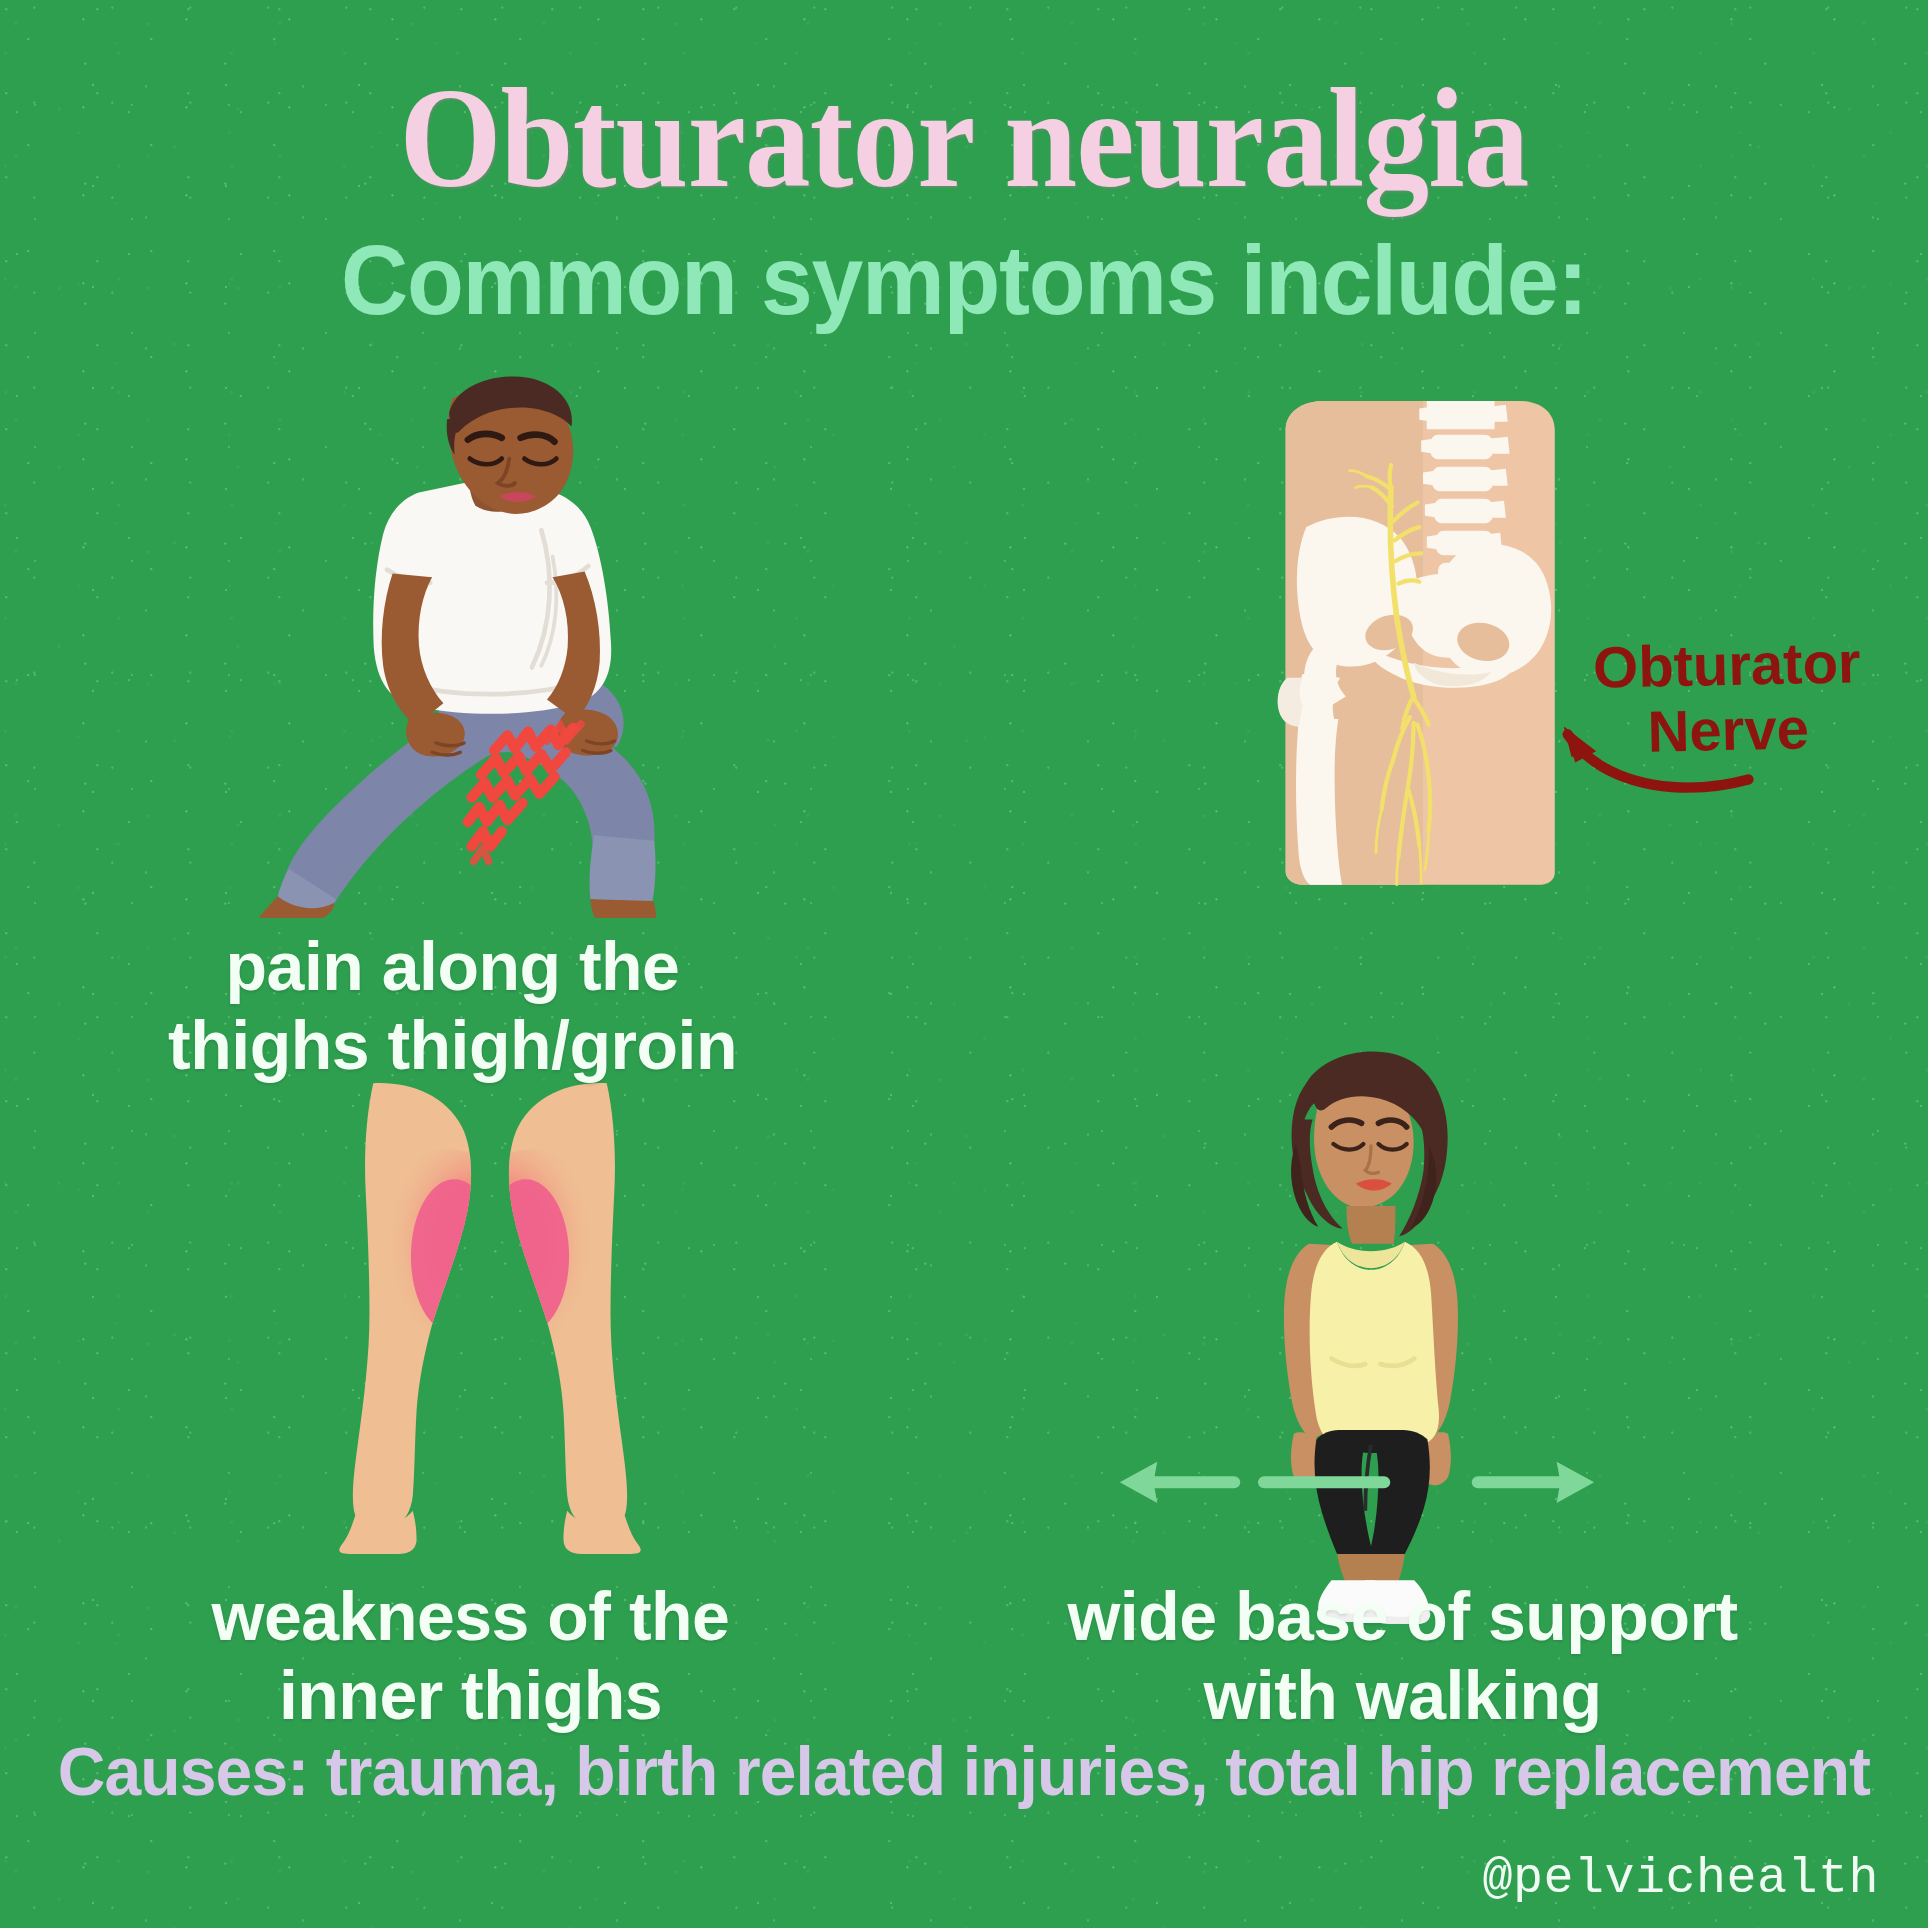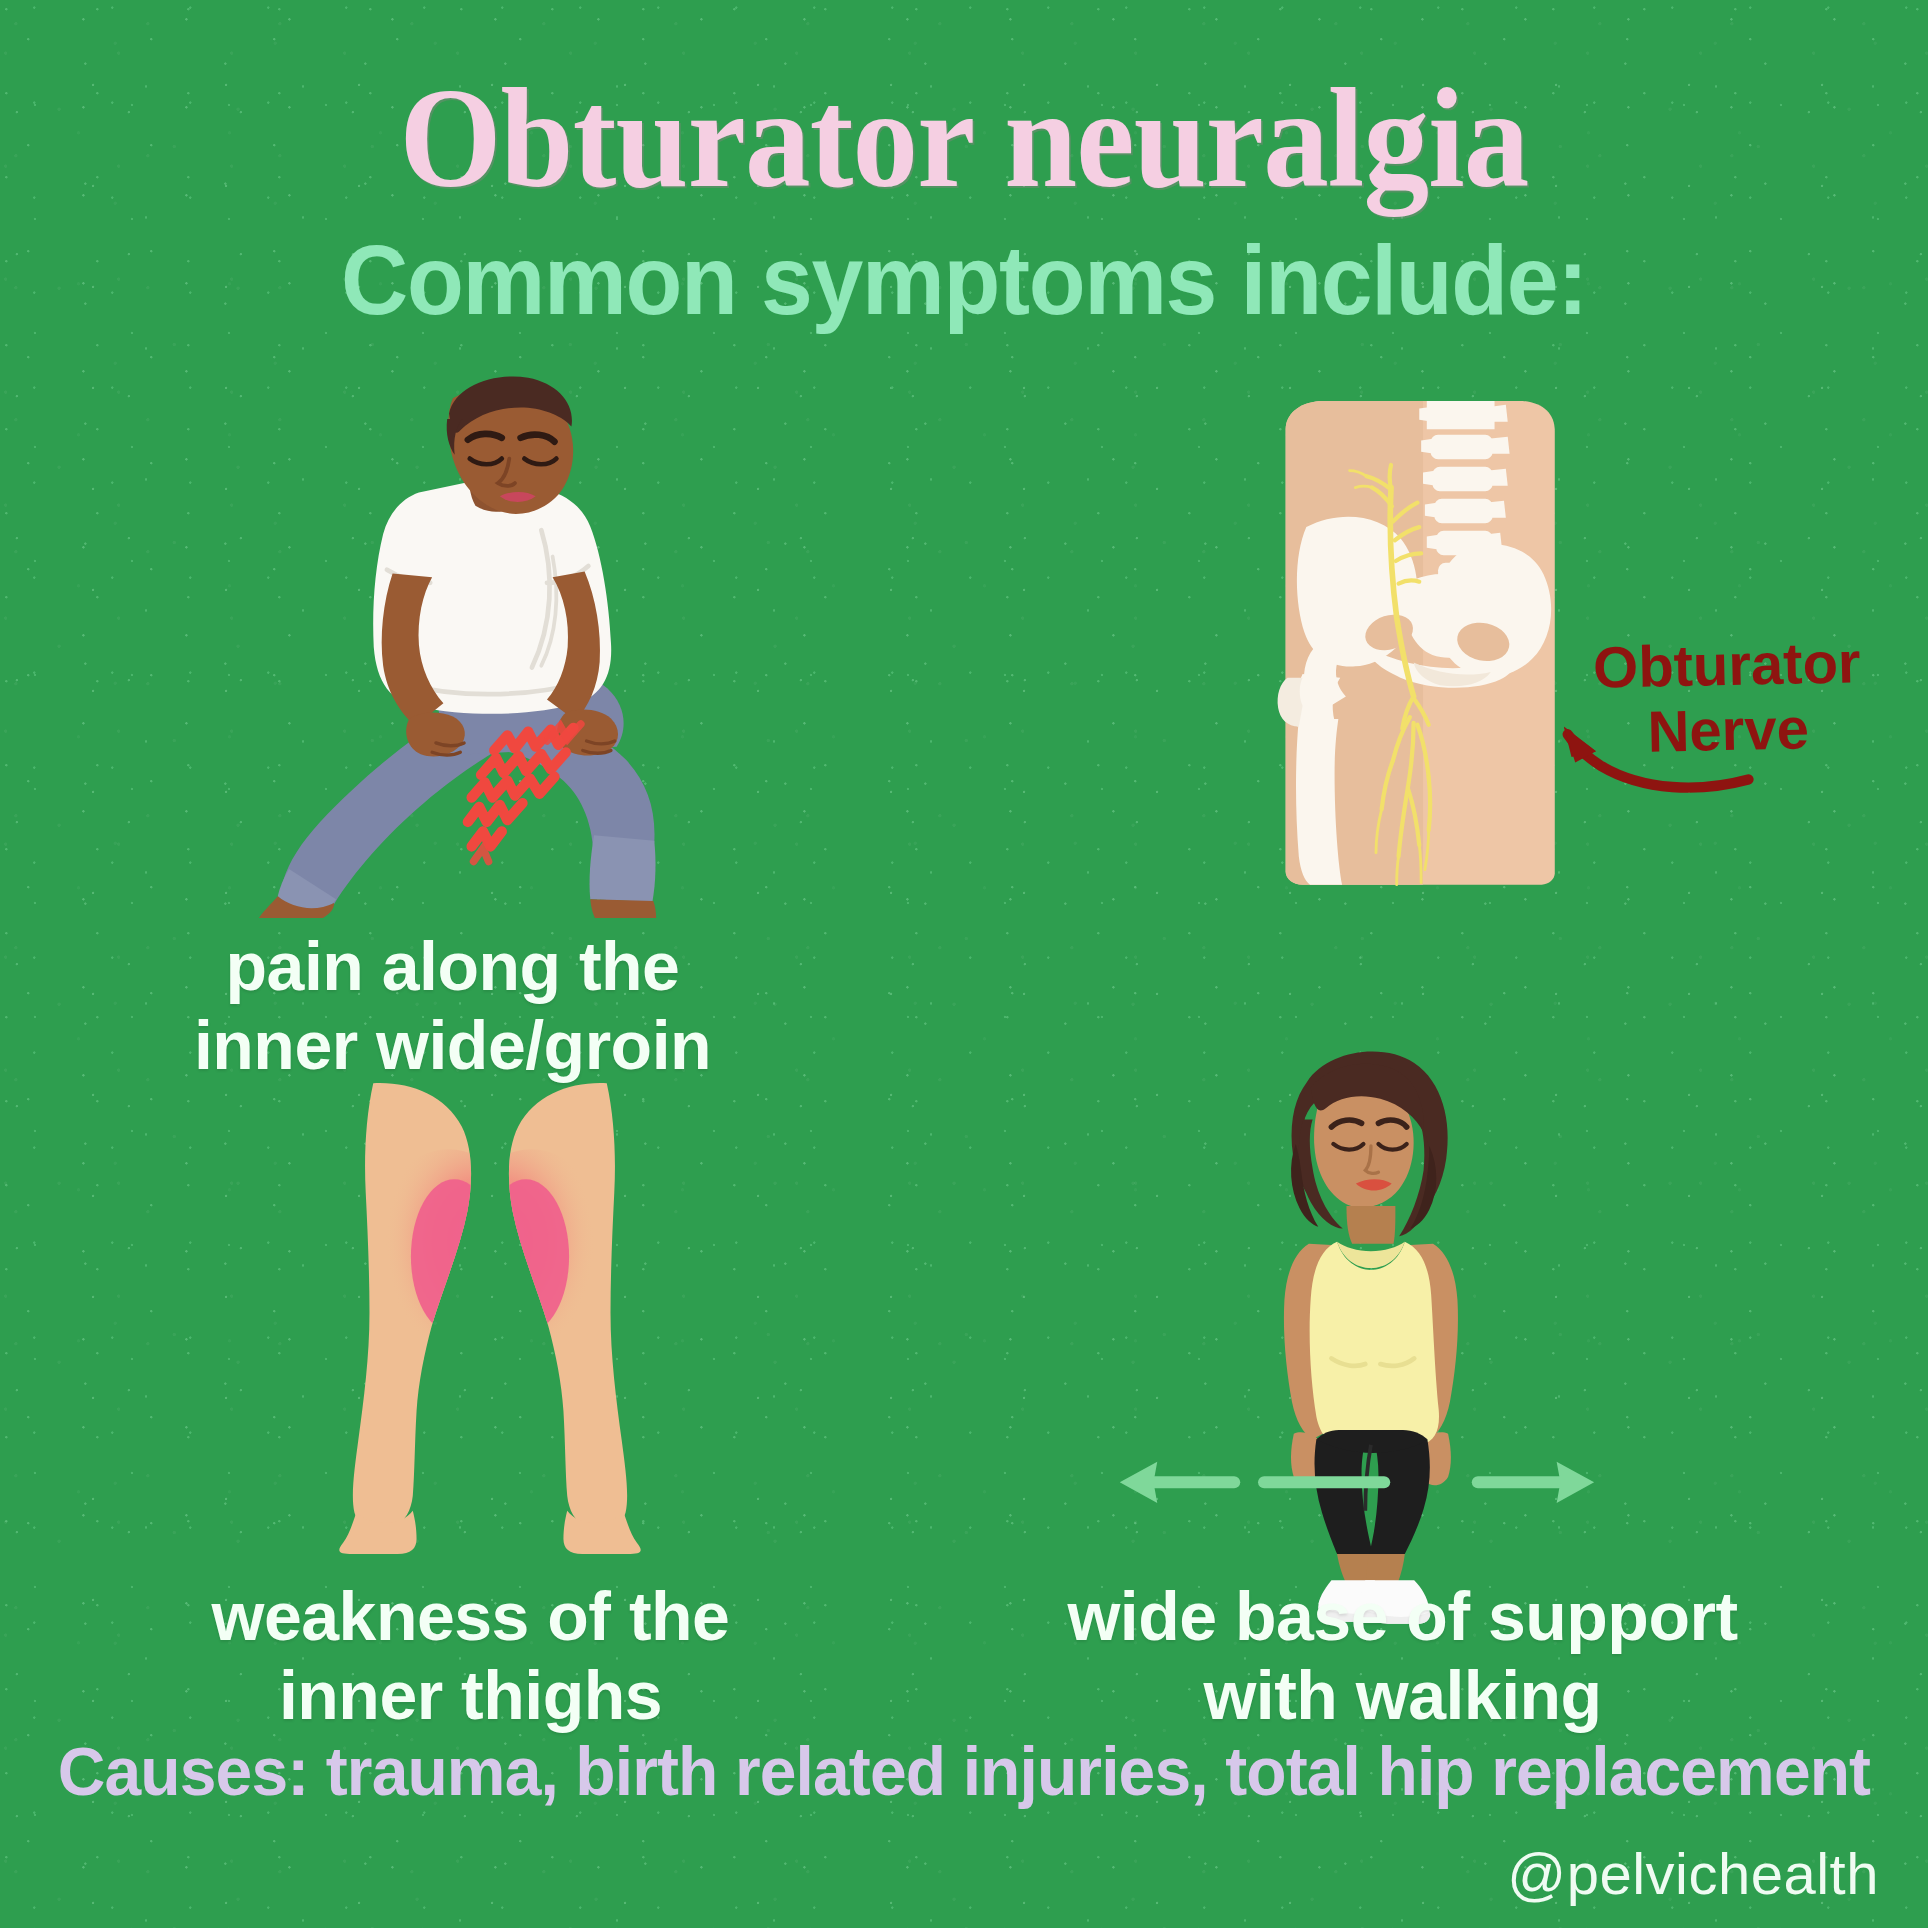--- a/index.html
+++ b/index.html
@@ -62,21 +62,21 @@
   #cap-weak{left:141px;top:1577px;width:659px;}
   #cap-wide{left:1026px;top:1577px;width:753px;}
 
   .causes{
     position:absolute;left:0;right:0;top:1737px;text-align:center;
     font-weight:700;font-size:68px;line-height:1;
     color:#D7C8EA;letter-spacing:-0.9px;transform:scaleX(.97);
   }
   .handle{
     position:absolute;right:49px;bottom:21px;
-    font-size:58px;font-weight:400;color:#EFFBF2;letter-spacing:0.5px;
+    font-size:50px;font-weight:400;color:#EFFBF2;letter-spacing:0.5px;font-family:Liberation Mono, monospace;
   }
 
   .nerve-label{
     position:absolute;left:1530px;top:633px;width:395px;
     color:#8E1410;font-weight:700;font-size:58px;line-height:1.12;
     text-align:center;
     transform:rotate(-1.2deg);
   }
 
   svg{display:block;overflow:visible;}
@@ -349,21 +349,21 @@
         <path d="M300 44 L172 44"></path>
         <path d="M400 44 L508 44"></path>
       </g>
       <path d="M18 44 L58 22 L54 44 L58 66 Z" fill="#7FD89A"></path>
       <path d="M524 44 L484 22 L488 44 L484 66 Z" fill="#7FD89A"></path>
     </svg>
   </div>
 
   <div class="caption" id="cap-pain">
     <span>pain along the</span><br>
-    <span>inner wide/groin</span>
+    <span>thighs thigh/groin</span>
   </div>
 
 
   <div class="caption" id="cap-weak">
     <span>weakness of the</span><br>
     <span>inner thighs</span>
   </div>
 
   <div class="caption" id="cap-wide">
     <span>wide base  of  support</span><br>

